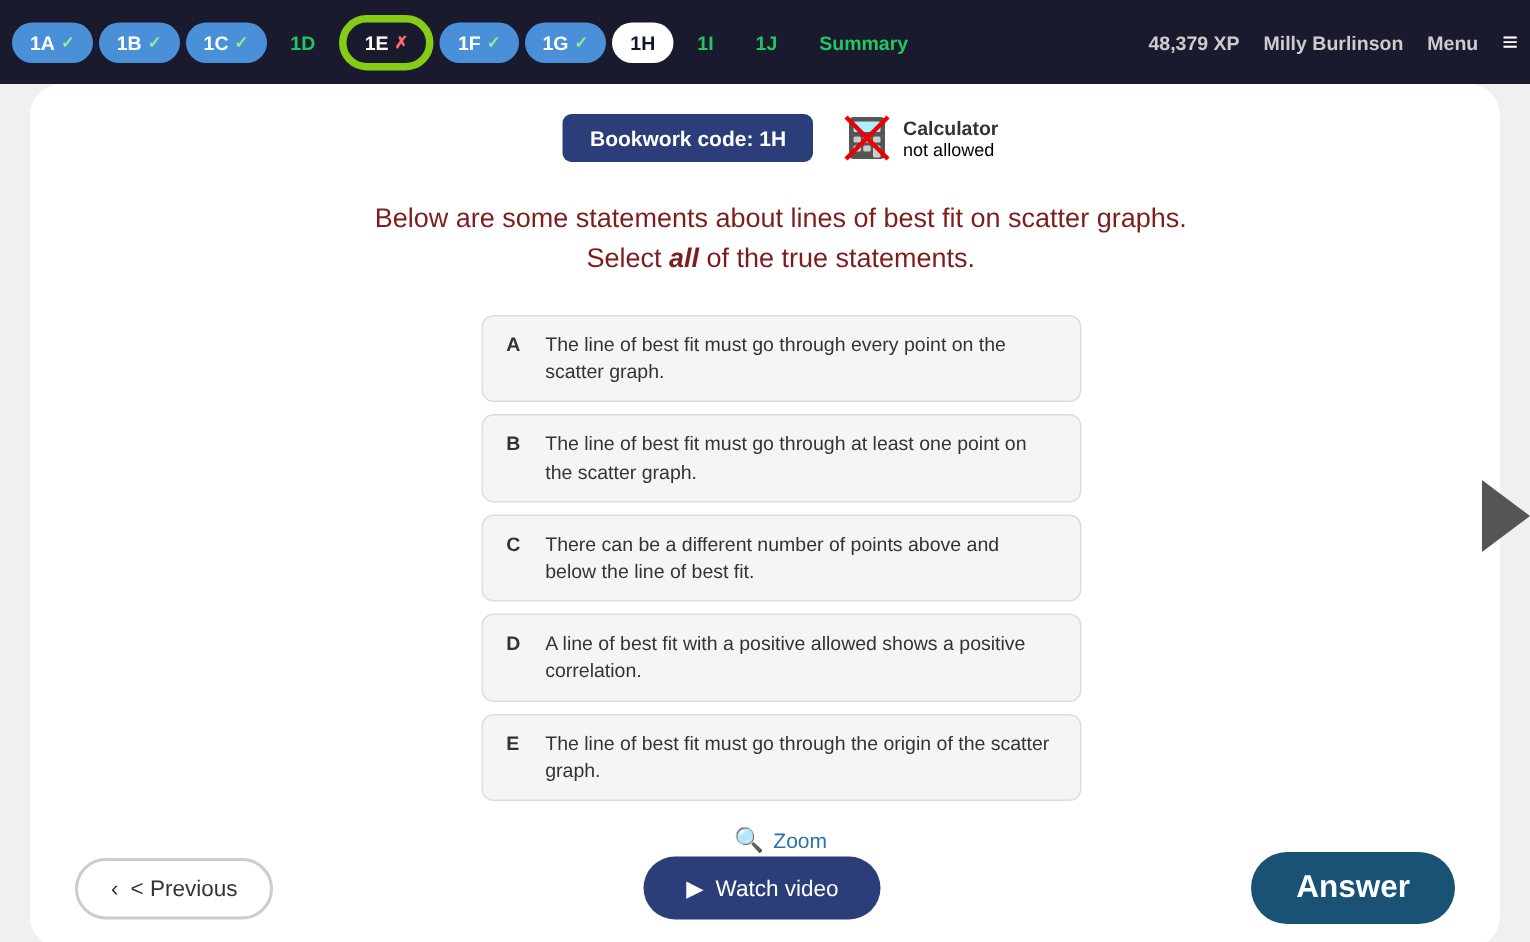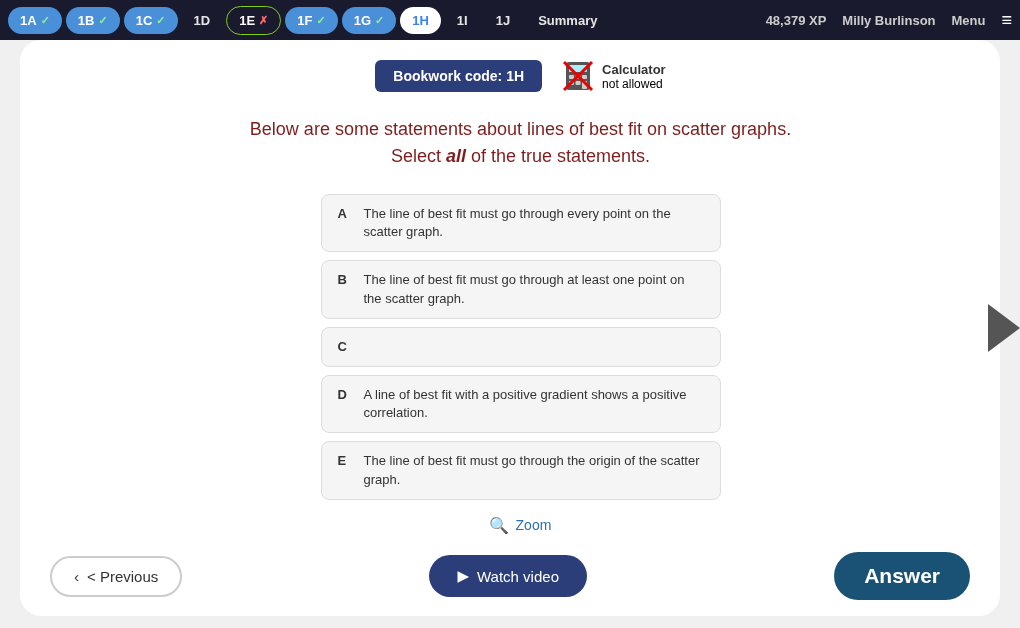--- a/index.html
+++ b/index.html
@@ -10,21 +10,21 @@
       height: 628px;
       overflow: hidden;
       position: relative;
     }
 
     
     #top-bar {
       background: #1a1a2e;
       display: flex;
       align-items: center;
-      height: 40px;
+      height: 56px;
       padding: 0 8px;
       gap: 4px;
     }
 
     .tab-item {
       display: flex;
       align-items: center;
       padding: 6px 12px;
       border-radius: 20px;
       font-size: 13px;
@@ -33,31 +33,31 @@
       cursor: pointer;
       gap: 4px;
     }
 
     .tab-item.completed {
       background: #4a90d9;
     }
 
     .tab-item.error {
       background: #1a1a2e;
-      border: 1px solid #84cc16;
+      border: 5px solid #84cc16;
     }
 
     .tab-item.active {
       background: #fff;
-      color: #3b82f6;
+      color: #0f172a;
     }
 
     .tab-item.inactive {
       background: transparent;
-      color: #e5e5e5;
+      color: #22c55e;
     }
 
     .check-icon { color: #90ee90; font-size: 11px; }
     .cross-icon { color: #ff6b6b; font-size: 11px; }
 
     .right-info {
       margin-left: auto;
       display: flex;
       align-items: center;
       gap: 16px;
@@ -334,24 +334,25 @@
     <div class="option-item">
       <span class="option-label">A</span>
       <span>The line of best fit must go through every point on the scatter graph.</span>
     </div>
     <div class="option-item">
       <span class="option-label">B</span>
       <span>The line of best fit must go through at least one point on the scatter graph.</span>
     </div>
     <div class="option-item">
       <span class="option-label">C</span>
+      <span>There can be a different number of points above and below the line of best fit.</span>
     </div>
     <div class="option-item">
       <span class="option-label">D</span>
-      <span>A line of best fit with a positive gradient shows a positive correlation.</span>
+      <span>A line of best fit with a positive allowed shows a positive correlation.</span>
     </div>
     <div class="option-item">
       <span class="option-label">E</span>
       <span>The line of best fit must go through the origin of the scatter graph.</span>
     </div>
   </div>
 
   <div class="zoom-row">
     <button class="zoom-btn">
       <span style="font-size:16px;">🔍</span>

